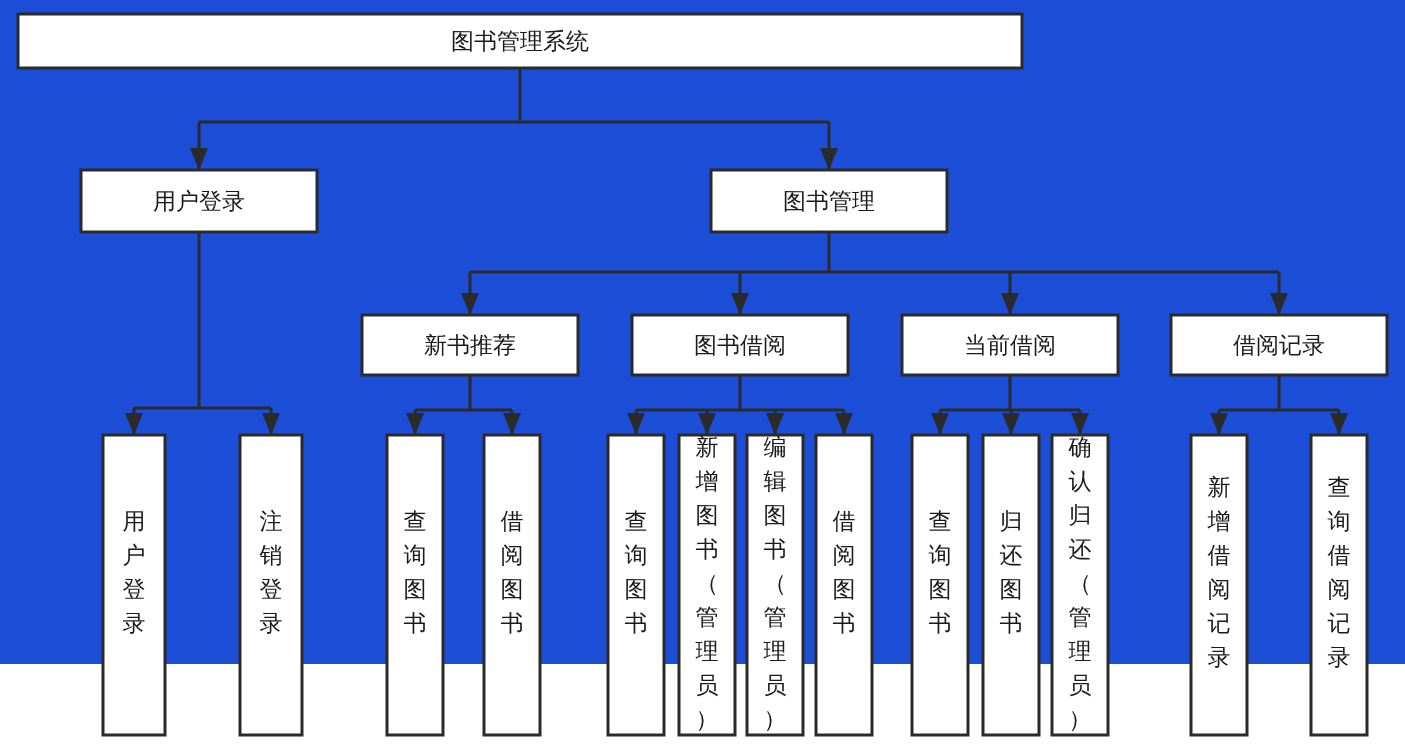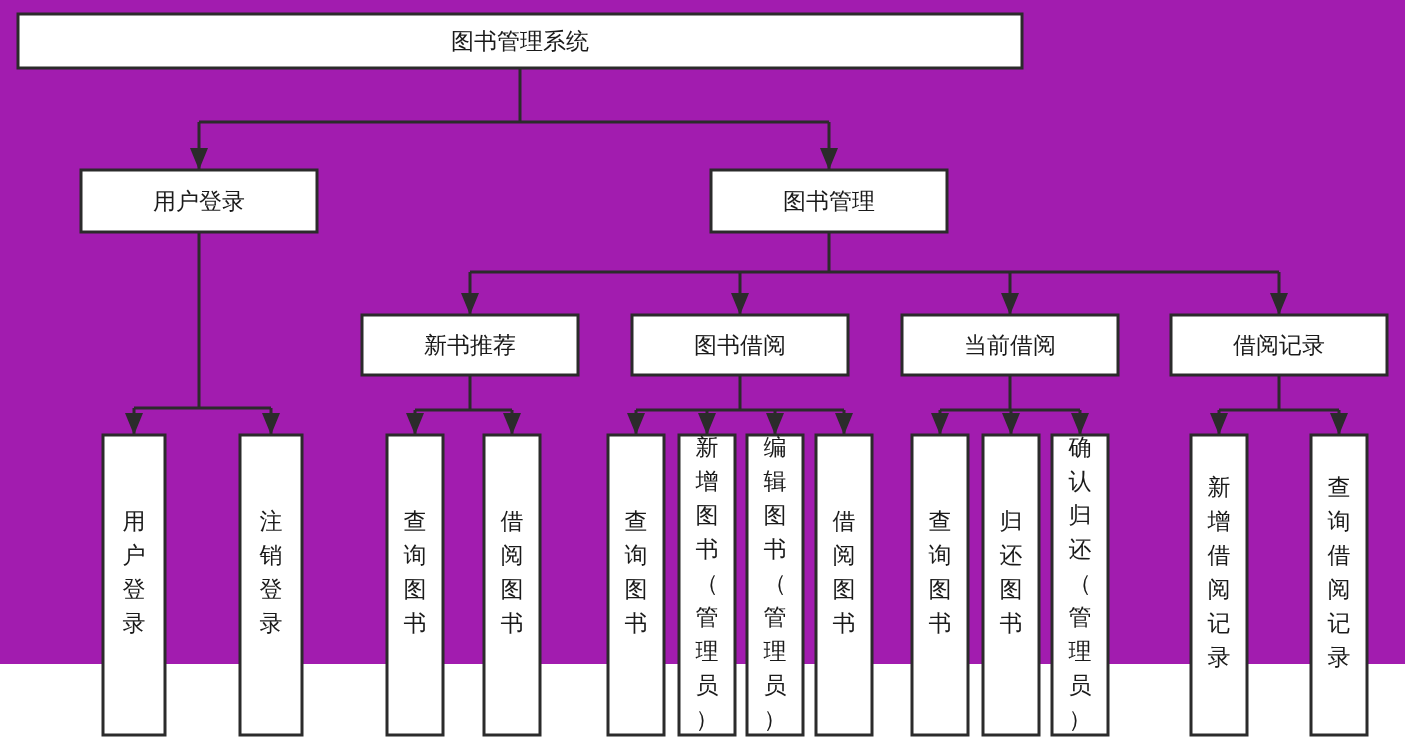--- a/index.html
+++ b/index.html
@@ -10,21 +10,21 @@
   body {
     width: 1405px;
     height: 747px;
     font-family: "DejaVu Sans", "Liberation Sans", sans-serif;
     overflow: hidden;
   }
   #diagram-root {
     position: relative;
     width: 1405px;
     height: 664px;
-    background: #a21caf;
+    background: #1d4ed8;
   }
   svg.flow {
     position: absolute;
     left: 0;
     top: 0;
     width: 1405px;
     height: 747px;
   }
   .node-rect {
     fill: #ffffff;

